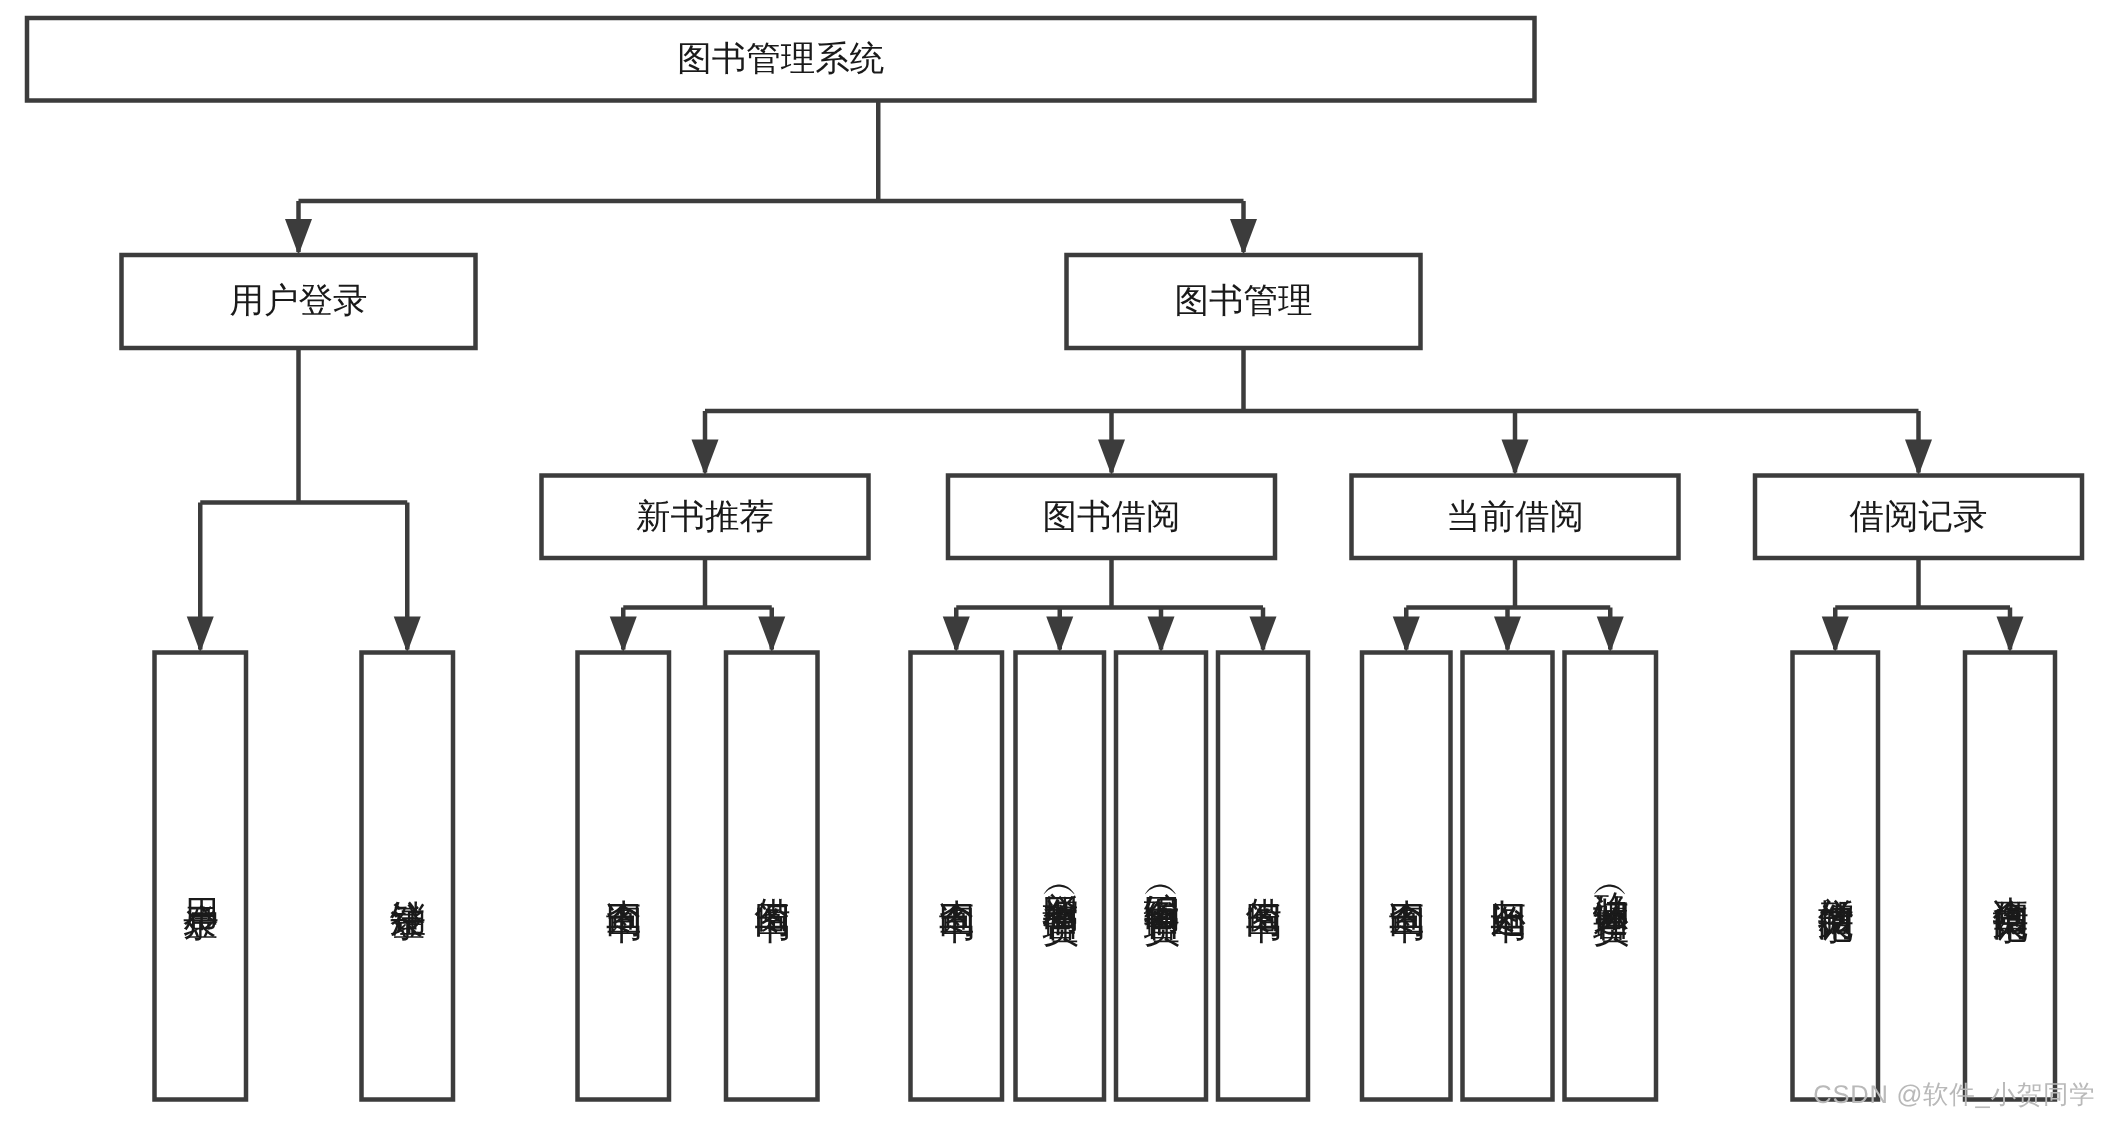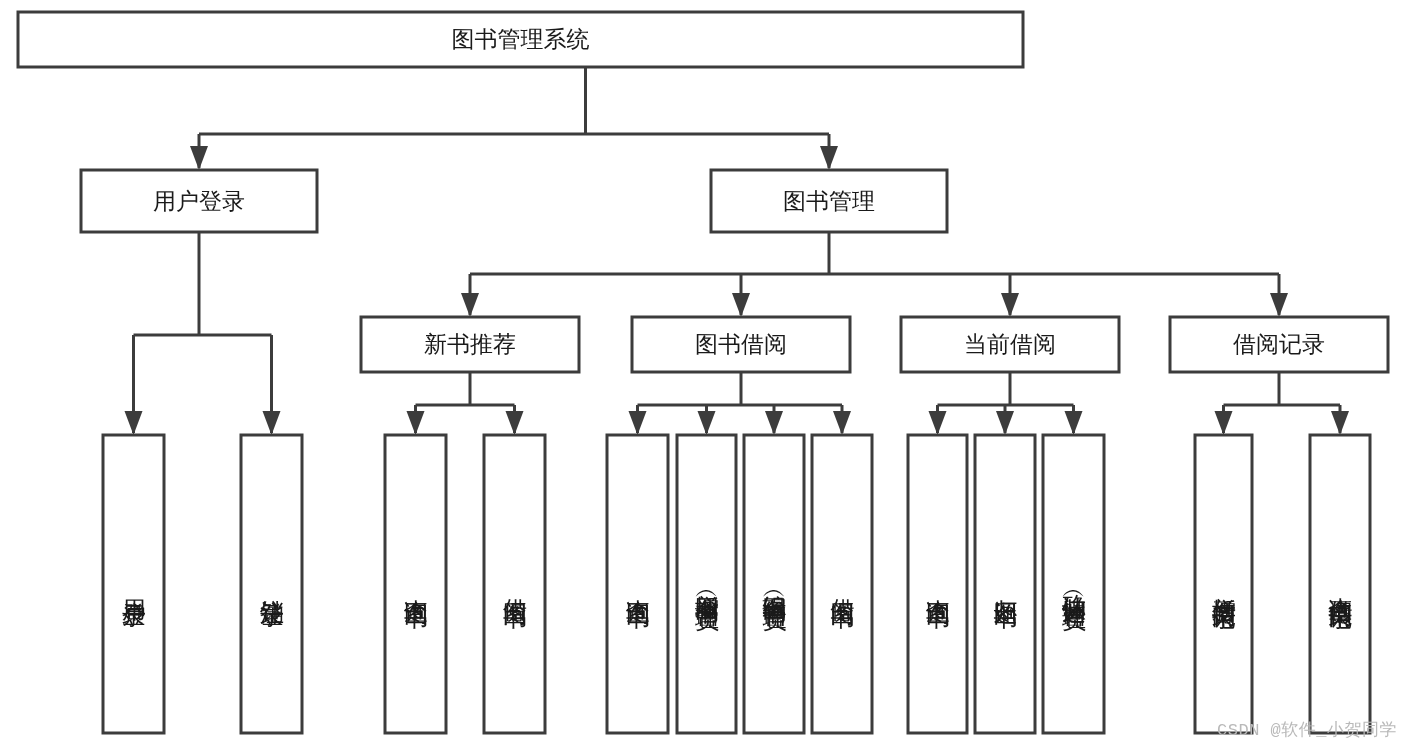--- a/index.html
+++ b/index.html
@@ -60,21 +60,21 @@
     font-size: 24px;
     line-height: 1.12;
     color: #1a1a1a;
     letter-spacing: 2px;
     white-space: nowrap;
   }
   .watermark {
     position: absolute;
     right: 8px;
     bottom: 6px;
-    font-family: Liberation Mono, monospace;
+    font-family: Liberation Sans, sans-serif;
     font-size: 17px;
     color: #b9b9b9;
     letter-spacing: 0.5px;
     white-space: nowrap;
   }
 </style>
 </head>
 <body>
 
 <div id="stage">

